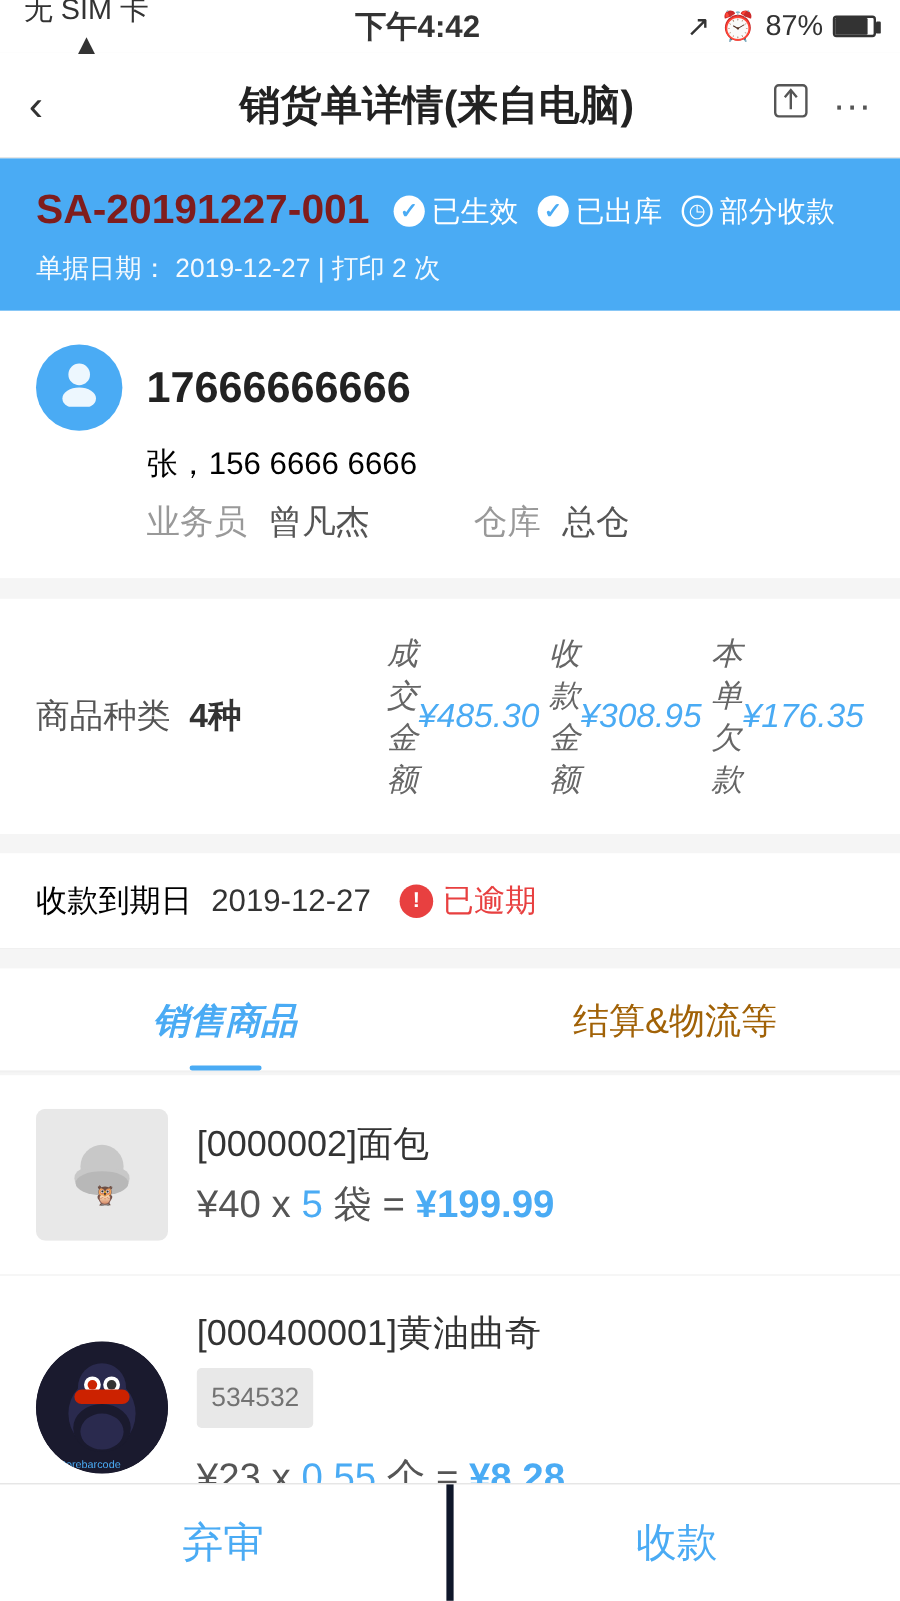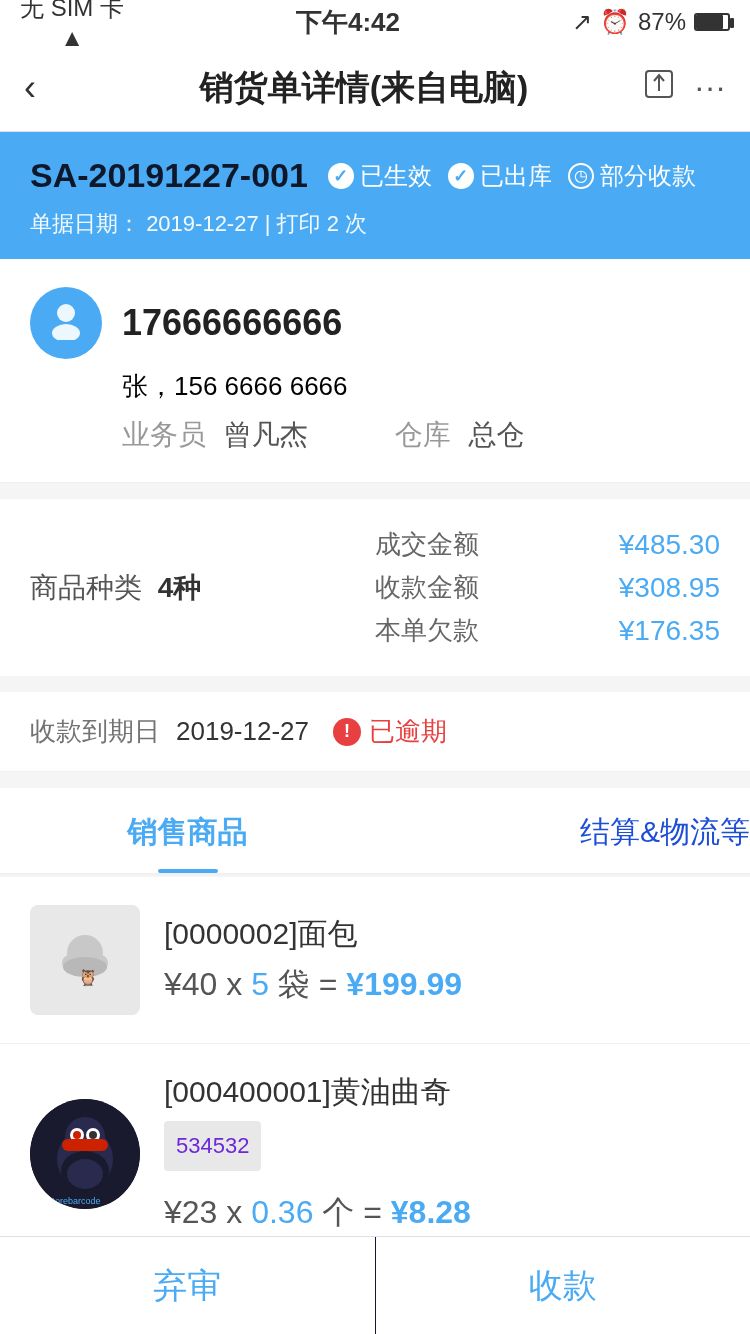--- a/index.html
+++ b/index.html
@@ -68,21 +68,21 @@
     }
     .header-row1 {
       display: flex;
       align-items: center;
       gap: 20px;
       margin-bottom: 14px;
     }
     .order-id {
       font-size: 34px;
       font-weight: 700;
-      color: #0f172a;
+      color: #7f1d1d;
     }
     .badges {
       display: flex;
       gap: 16px;
       align-items: center;
     }
     .badge {
       display: flex;
       align-items: center;
       gap: 6px;
@@ -181,23 +181,23 @@
       text-align: center;
     }
     .stat-value-left {
       color: #333;
       font-weight: 600;
       margin-left: 8px;
     }
     .stats-right {
       flex: 1;
       display: flex;
-      flex-direction: column;
       gap: 8px;
       align-items: flex-start;
+      font-style: italic;
     }
     .stat-row {
       display: flex;
       justify-content: space-between;
       width: 100%;
       align-items: center;
     }
     .stat-label-r {
       font-size: 26px;
       color: #666;
@@ -213,21 +213,21 @@
       background: #fff;
       padding: 22px 30px;
       margin-top: 16px;
       display: flex;
       align-items: center;
       gap: 16px;
       font-size: 26px;
       color: #555;
       border-bottom: 1px solid #f0f0f0;
     }
-    .due-label { color: #737373; }
+    .due-label { color: #000000; }
     .due-date { color: #333; }
     .overdue-badge {
       display: flex;
       align-items: center;
       gap: 8px;
       margin-left: 8px;
     }
     .overdue-icon {
       width: 28px;
       height: 28px;
@@ -253,35 +253,35 @@
       flex: 1;
       text-align: center;
       padding: 24px 0 20px;
       font-size: 30px;
       cursor: pointer;
       position: relative;
     }
     .tab.active {
       color: #4AABF4;
       font-weight: 600;
+      font-style: italic;
     }
     .tab.active::after {
       content: '';
       position: absolute;
       bottom: 0;
       left: 50%;
       transform: translateX(-50%);
       width: 60px;
       height: 4px;
       background: #4AABF4;
       border-radius: 2px;
     }
     .tab.inactive {
-      color: #1d4ed8;
-      text-align: right;
+      color: #a16207;
     }
 
     
     .product-list {
       background: #fff;
       margin-top: 2px;
     }
     .product-item {
       display: flex;
       align-items: center;
@@ -311,21 +311,21 @@
     .product-info { flex: 1; }
     .product-name {
       font-size: 30px;
       color: #333;
       font-weight: 500;
       margin-bottom: 8px;
     }
     .product-tag {
       display: inline-block;
       background: #e8e8e8;
-      color: #6d28d9;
+      color: #737373;
       font-size: 22px;
       padding: 12px 12px;
       border-radius: 4px;
       margin-bottom: 10px;
     }
     .product-price {
       font-size: 32px;
       color: #555;
     }
     .price-highlight {
@@ -355,21 +355,21 @@
       font-weight: 500;
       cursor: pointer;
       height: 100%;
       display: flex;
       align-items: center;
       justify-content: center;
       border: none;
       background: transparent;
     }
     .btn-cancel { color: #4AABF4; }
-    .btn-confirm { color: #4AABF4; border-left: 1px solid #0f172a; }
+    .btn-confirm { color: #4AABF4; border-left: 6px solid #0f172a; }
   </style>
 </head>
 <body>
 
 <div class="status-bar">
   <div class="status-left">
     <span>无 SIM 卡</span>
     <span>▲</span>
   </div>
   <div class="status-center">下午4:42</div>
@@ -545,21 +545,21 @@
     <div class="product-info">
       <div class="product-name">
         <span>[000400001]</span><span>黄油曲奇</span>
       </div>
       <div style="margin-bottom:10px;">
         <span class="product-tag">534532</span>
       </div>
       <div class="product-price">
         <span>¥23</span>
         <span> x </span>
-        <span class="qty-highlight">0.36</span>
+        <span class="qty-highlight">0.55</span>
         <span>个</span>
         <span> = </span>
         <span class="price-highlight">¥8.28</span>
       </div>
     </div>
   </div>
 </div>
 
 <div style="height: 110px;"></div>
 

